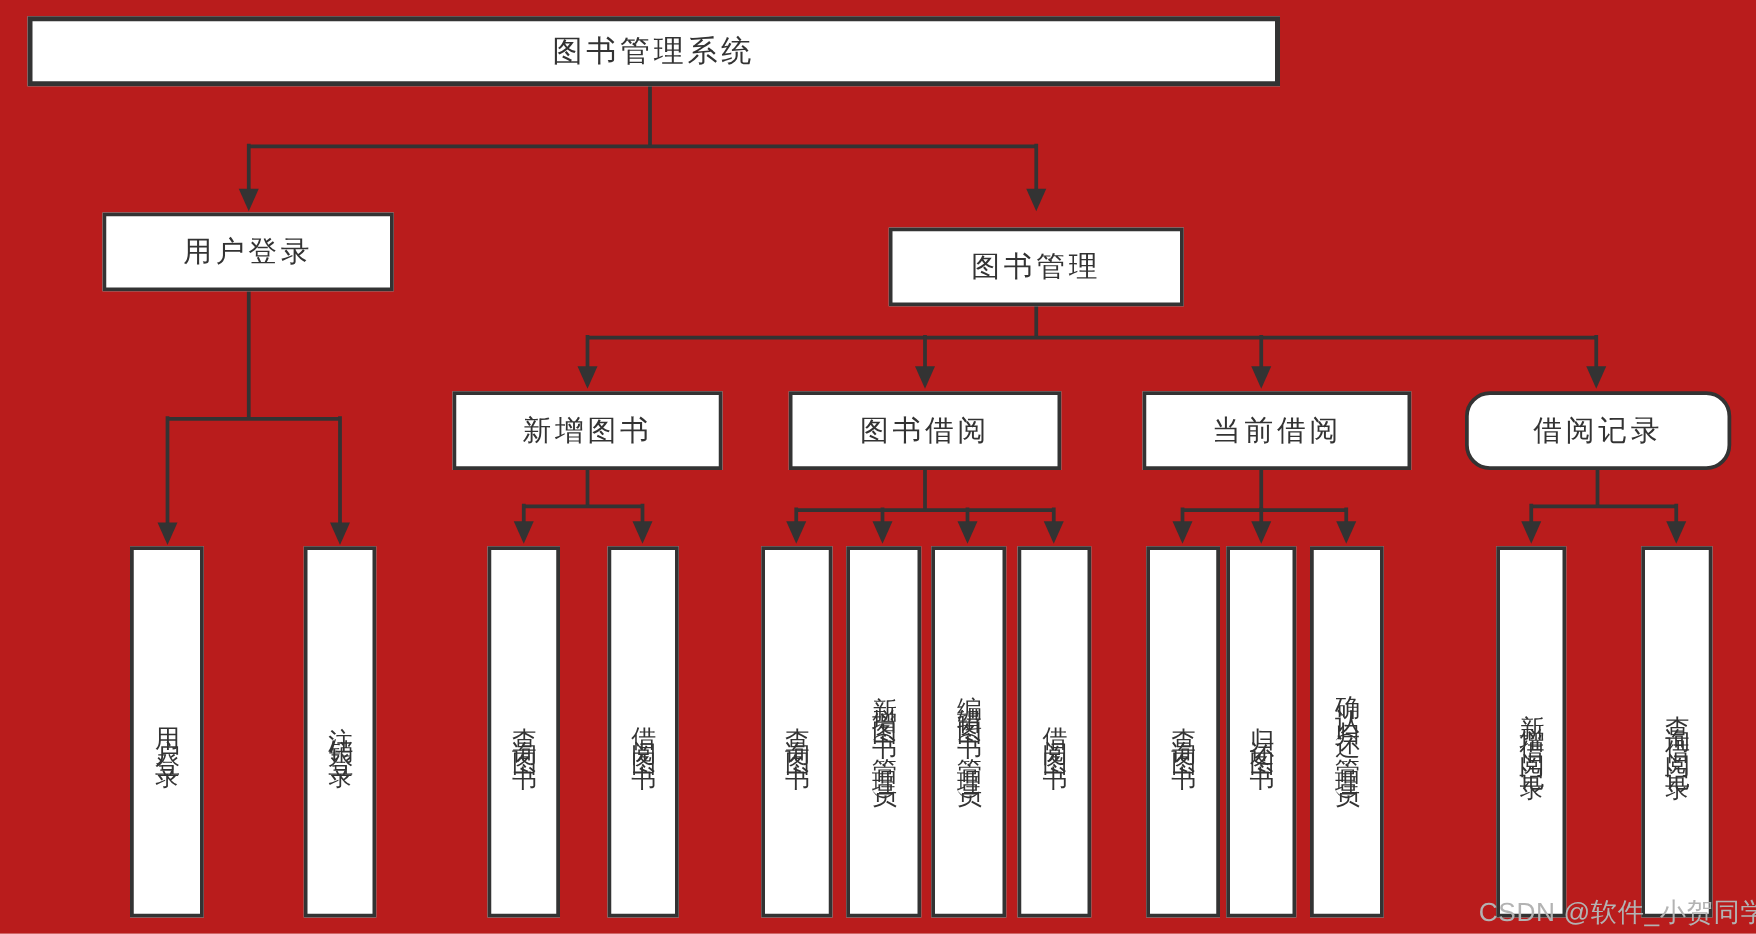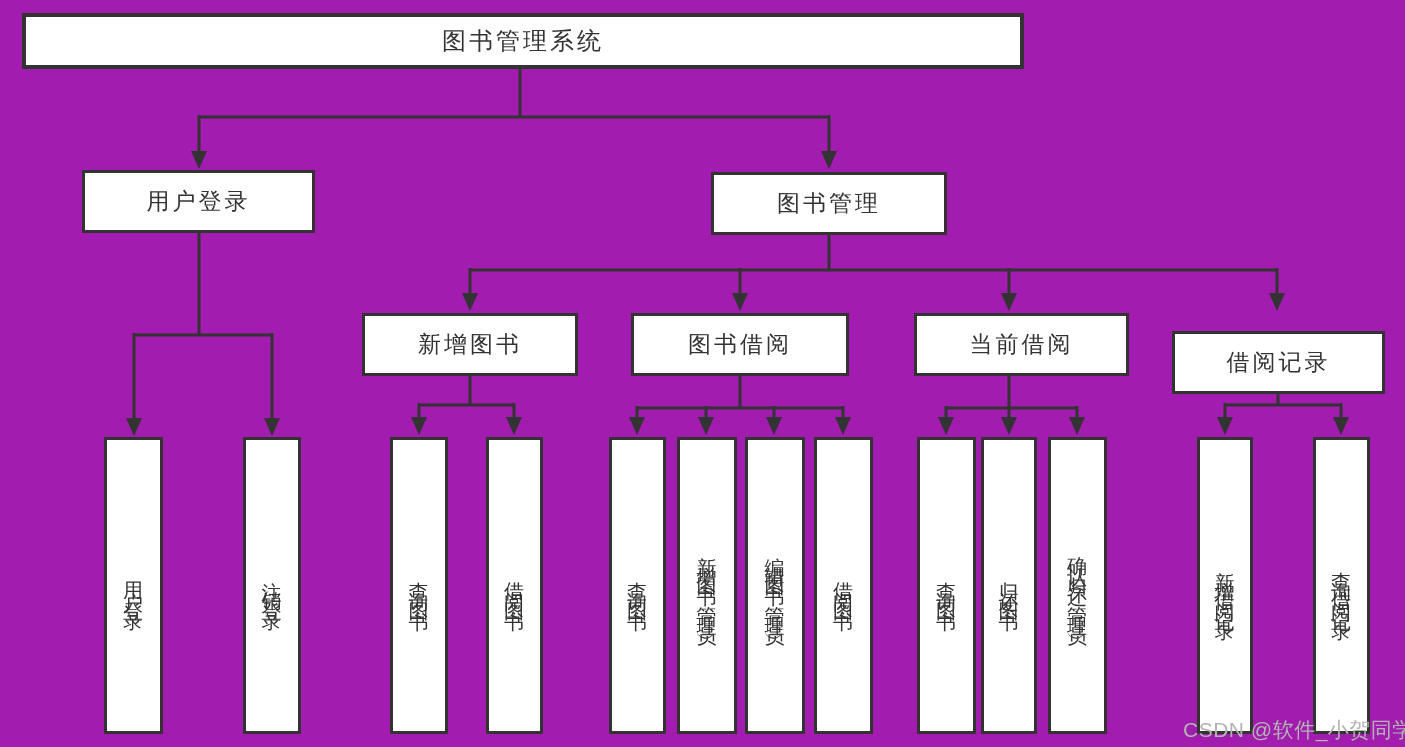--- a/index.html
+++ b/index.html
@@ -5,21 +5,21 @@
   html, body { margin: 0; padding: 0; }
   body {
     width: 1405px; height: 747px;
     background: #ffffff;
     font-family: "Liberation Sans", "DejaVu Sans", sans-serif;
     overflow: hidden;
   }
   #canvas {
     position: relative;
     width: 1405px; height: 747px;
-    background: #a21caf;
+    background: #b91c1c;
   }
   #connectors {
     position: absolute; left: 0; top: 0;
     width: 1405px; height: 747px;
     z-index: 1;
   }
   .hbox {
     position: absolute;
     box-sizing: border-box;
     border: 3px solid #333333;
@@ -141,34 +141,34 @@
     </g>
   </svg>
 
   <div class="hbox root" style="left:22px; top:13px; width:1002px; height:56px;">
     <span class="lbl">图书管理系统</span>
   </div>
 
   <div class="hbox" style="left:82px; top:170px; width:233px; height:63px;">
     <span class="lbl">用户登录</span>
   </div>
-  <div class="hbox" style="left:711px; top:172px; width:236px; height:63px;">
+  <div class="hbox" style="left:711px; top:182px; width:236px; height:63px;">
     <span class="lbl">图书管理</span>
   </div>
 
   <div class="hbox" style="left:362px; top:313px; width:216px; height:63px;">
     <span class="lbl">新增图书</span>
   </div>
   <div class="hbox" style="left:631px; top:313px; width:218px; height:63px;">
     <span class="lbl">图书借阅</span>
   </div>
   <div class="hbox" style="left:902px; top:313px; width:215px; height:63px;margin-left:12px;">
     <span class="lbl">当前借阅</span>
   </div>
-  <div class="hbox" style="left:1172px; top:331px; width:213px; height:63px;">
+  <div class="hbox" style="left:1172px; top:313px; width:213px; height:63px;border-radius:20px;">
     <span class="lbl">借阅记录</span>
   </div>
 
   <div class="vbox" style="left:104px; width:59px;">
     <span class="lbl">用户登录</span>
   </div>
   <div class="vbox" style="left:243px; width:58px;">
     <span class="lbl">注销登录</span>
   </div>
 

